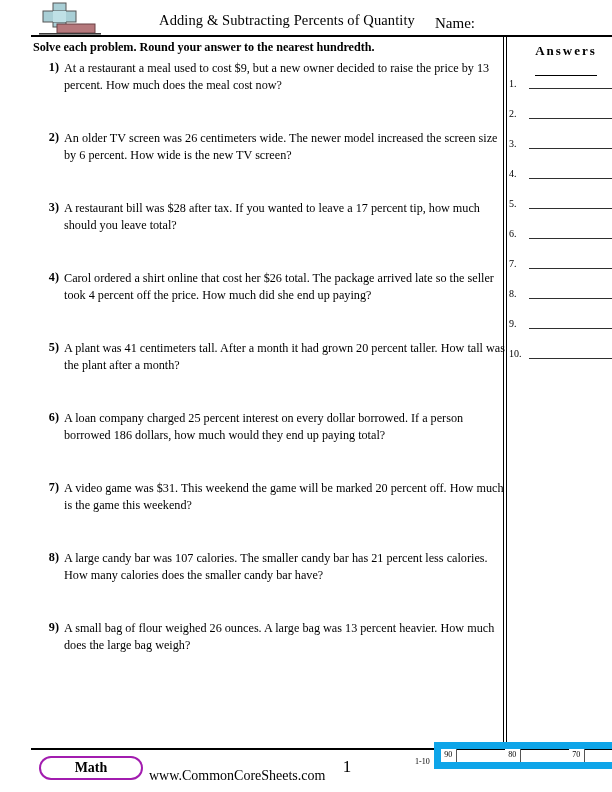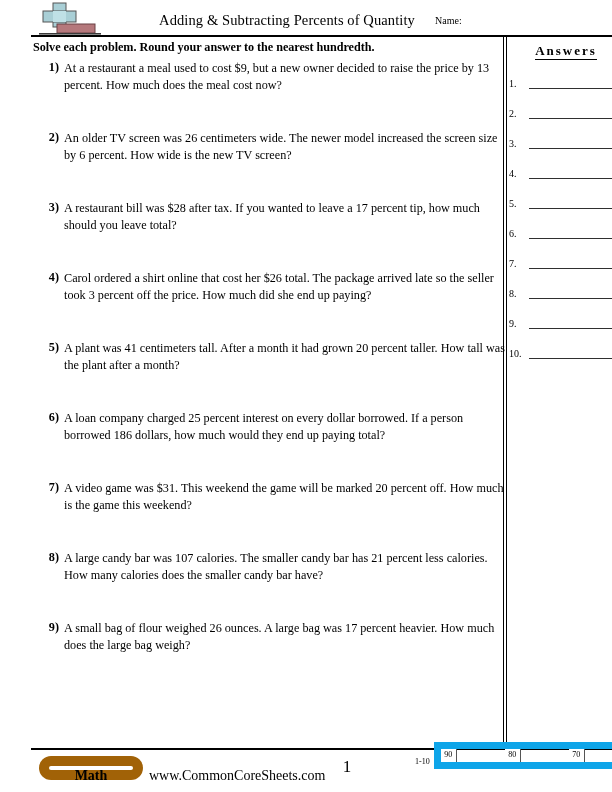--- a/index.html
+++ b/index.html
@@ -46,21 +46,21 @@
     width: 300px;
     text-align: center;
     font-size: 14.5px;
     letter-spacing: .1px;
     white-space: nowrap;
   }
   .name-label {
     position: absolute;
     left: 418px;
     top: 15px;
-    font-size: 10px;
+    font-size: 15px;
   }
 
   .header-rule {
     position: absolute;
     left: 14px;
     top: 35px;
     width: 584px;
     height: 0;
     border-top: 2px solid #000;
   }
@@ -137,21 +137,21 @@
     left: 0;
     top: 7px;
     width: 114px;
     text-align: center;
     font-size: 13px;
     font-weight: bold;
     letter-spacing: 2px;
   }
   .answers-title span {
     border-bottom: 1.5px solid #000;
-    padding-bottom: 1px;
+    padding-bottom: 17px;
   }
   .answer-row {
     position: absolute;
     left: 0;
     width: 116px;
     height: 16px;
   }
   .answer-row .anum {
     position: absolute;
     left: 0;
@@ -177,24 +177,24 @@
     width: 584px;
     height: 0;
     border-top: 2px solid #000;
   }
   .math-badge {
     position: absolute;
     left: 22px;
     top: 756px;
     width: 104px;
     height: 24px;
-    background: #a16207;
+    background: #a21caf;
     border-radius: 12px;
     box-sizing: border-box;
-    padding: 10px;
+    padding: 2px;
   }
   .math-badge .inner {
     width: 100%;
     height: 100%;
     background: #ffffff;
     border-radius: 11px;
     text-align: center;
     font-size: 14px;
     font-weight: bold;
     line-height: 20px;
@@ -287,41 +287,41 @@
       <div class="problem">
         <div class="num">2)</div>
         <div class="text">An older TV screen was 26 centimeters wide. The newer model increased the screen size by 6 percent. How wide is the new TV screen?</div>
       </div>
       <div class="problem">
         <div class="num">3)</div>
         <div class="text">A restaurant bill was $28 after tax. If you wanted to leave a 17 percent tip, how much should you leave total?</div>
       </div>
       <div class="problem">
         <div class="num">4)</div>
-        <div class="text">Carol ordered a shirt online that cost her $26 total. The package arrived late so the seller took 3 percent off the price. How much did she end up paying?</div>
+        <div class="text">Carol ordered a shirt online that cost her $26 total. The package arrived late so the seller took 4 percent off the price. How much did she end up paying?</div>
       </div>
       <div class="problem">
         <div class="num">5)</div>
         <div class="text">A plant was 41 centimeters tall. After a month it had grown 20 percent taller. How tall was the plant after a month?</div>
       </div>
       <div class="problem">
         <div class="num">6)</div>
         <div class="text">A loan company charged 25 percent interest on every dollar borrowed. If a person borrowed 186 dollars, how much would they end up paying total?</div>
       </div>
       <div class="problem">
         <div class="num">7)</div>
         <div class="text">A video game was $31. This weekend the game will be marked 20 percent off. How much is the game this weekend?</div>
       </div>
       <div class="problem">
         <div class="num">8)</div>
         <div class="text">A large candy bar was 107 calories. The smaller candy bar has 21 percent less calories. How many calories does the smaller candy bar have?</div>
       </div>
       <div class="problem">
         <div class="num">9)</div>
-        <div class="text">A small bag of flour weighed 26 ounces. A large bag was 17 percent heavier. How much does the large bag weigh?</div>
+        <div class="text">A small bag of flour weighed 26 ounces. A large bag was 13 percent heavier. How much does the large bag weigh?</div>
       </div>
     </div>
 
   <div class="answers">
     <div class="answers-title"><span>Answers</span></div>
     <div id="answer-rows">
         <div class="answer-row" style="top: 40px;">
           <div class="anum">1.</div>
           <div class="aline"></div>
         </div>

